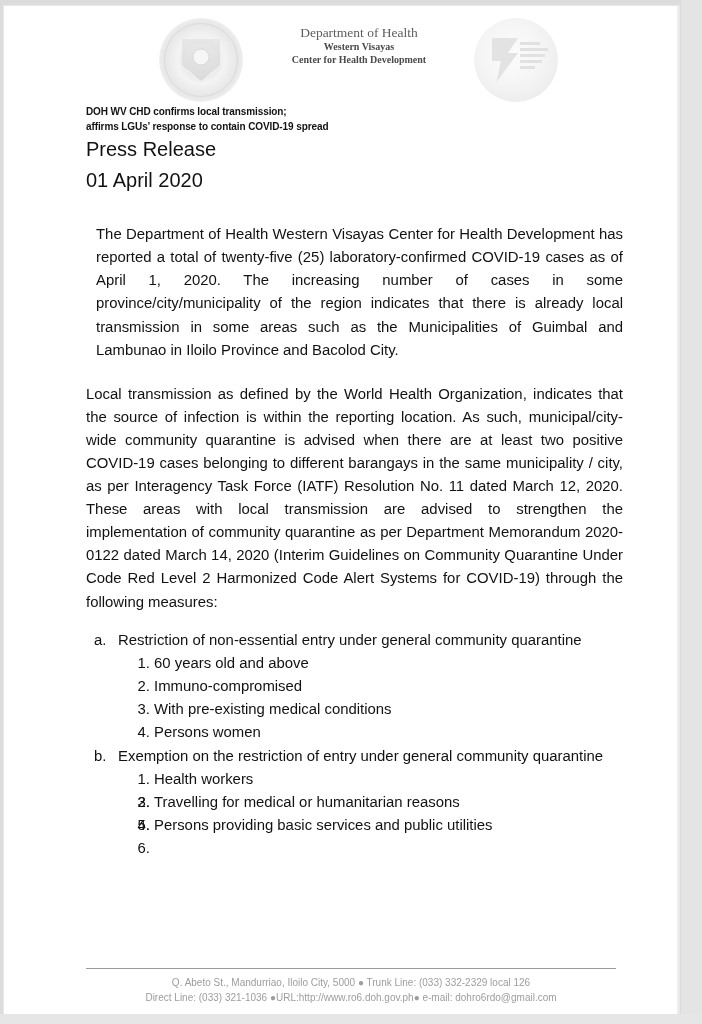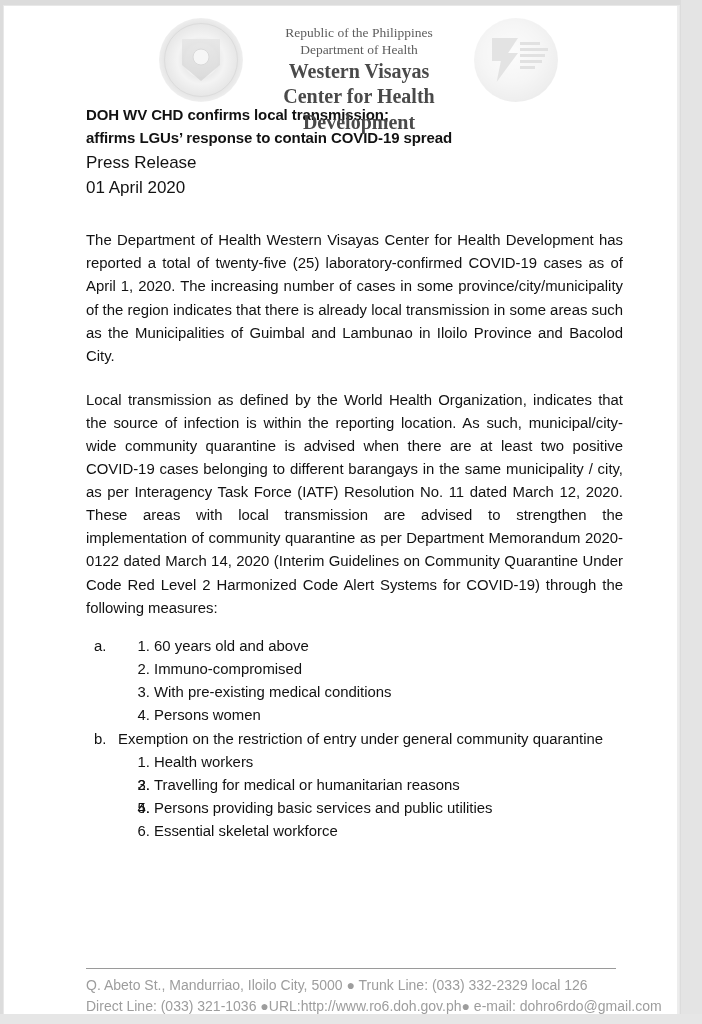--- a/index.html
+++ b/index.html
@@ -137,47 +137,47 @@
     width: 236px;
     text-align: center;
     font-family: "Liberation Serif", serif;
     color: #5d5d5d;
     line-height: 1.28;
   }
   .agency .l1, .agency .l2 {
     font-size: 13.5px;
   }
   .agency .l3, .agency .l4 {
-    font-size: 20px;
+    font-size: 10px;
     font-weight: bold;
     color: #4a4a4a;
   }
 
   
   .content {
     padding: 0 56px 0 82px;
     color: #121212;
   }
   .headline {
-    font-size: 15px;
+    font-size: 10px;
     font-weight: bold;
     line-height: 1.52;
     letter-spacing: -0.1px;
   }
   .subline {
-    font-size: 17px;
+    font-size: 20px;
     line-height: 1.52;
   }
   .para {
     font-size: 14.9px;
     line-height: 1.55;
     text-align: justify;
     margin-top: 21px;
   }
-  .para.first { margin-top: 28px; }
+  .para.first { margin-top: 28px; margin-left: 10px; }
 
   ol.alpha {
     list-style: none;
     margin: 0;
     padding: 0;
   }
   ol.alpha > li {
     position: relative;
     padding-left: 32px;
     margin-top: 1px;
@@ -218,41 +218,41 @@
     left: 82px;
     top: 962px;
     width: 530px;
   }
   .footer hr {
     border: none;
     border-top: 1px solid #9a9a9a;
     margin: 0 0 6px 0;
   }
   .footer .line {
+    text-align: center;
     font-family: "Liberation Sans", sans-serif;
-    font-size: 14px;
+    font-size: 10px;
     color: #9d9d9d;
     line-height: 1.5;
     white-space: nowrap;
   }
 </style>
 </head>
 <body>
 
 <div class="page">
 
   <div class="letterhead">
     <div class="seal seal-doh">
       <div class="ring-text"></div>
       <div class="crest"></div>
       <div class="crest-inner"></div>
     </div>
 
     <div class="agency">
-      <div class="l1">Republic of the Philippines</div>
       <div class="l2">Department of Health</div>
       <div class="l3">Western Visayas</div>
       <div class="l4">Center for Health Development</div>
     </div>
 
     <div class="seal seal-chd">
       <div class="mark"></div>
       <div class="lines">
         <i></i>
           <i></i>
@@ -269,20 +269,21 @@
     <div class="headline">affirms LGUs’ response to contain COVID-19 spread</div>
     <div class="subline">Press Release</div>
     <div class="subline">01 April 2020</div>
 
     <p class="para first">The Department of Health Western Visayas Center for Health Development has reported a total of twenty-five (25) laboratory-confirmed COVID-19 cases as of April 1, 2020.  The increasing number of cases in some province/city/municipality of the region indicates that there is already local transmission in some areas such as the Municipalities of Guimbal and Lambunao in Iloilo Province and Bacolod City.</p>
     <p class="para">Local transmission as defined by the World Health Organization, indicates that the source of infection is within the reporting location. As such, municipal/city-wide community quarantine is advised when there are at least two positive COVID-19 cases belonging to different barangays in the same municipality / city, as per Interagency Task Force (IATF) Resolution No. 11 dated March 12, 2020.  These areas with local transmission are advised to strengthen the implementation of community quarantine as per Department Memorandum 2020-0122 dated March 14, 2020 (Interim Guidelines on Community Quarantine Under Code Red Level 2 Harmonized Code Alert Systems for COVID-19) through the following measures:</p>
 
     <ol class="alpha">
       <li>
         <span class="marker">a.</span>
+        <span>Restriction of non-essential entry under general community quarantine</span>
         <ol class="num">
           <li>
             <span class="marker">1.</span>
             <span>60 years old and above</span>
           </li>
           <li>
             <span class="marker">2.</span>
             <span>Immuno-compromised</span>
           </li>
           <li>
@@ -313,21 +314,20 @@
           </li>
           <li>
             <span class="marker">4.</span>
           </li>
           <li>
             <span class="marker">5.</span>
             <span>Persons providing basic services and public utilities</span>
           </li>
           <li>
             <span class="marker">6.</span>
-            <span>Essential skeletal workforce</span>
           </li>
         </ol>
       </li>
     </ol>
   </div>
 
   <div class="footer">
     <hr>
     <div class="line">Q. Abeto St., Mandurriao, Iloilo City, 5000 ● Trunk Line: (033) 332-2329 local 126</div>
     <div class="line">Direct Line: (033) 321-1036 ●URL:http://www.ro6.doh.gov.ph● e-mail: dohro6rdo@gmail.com</div>

